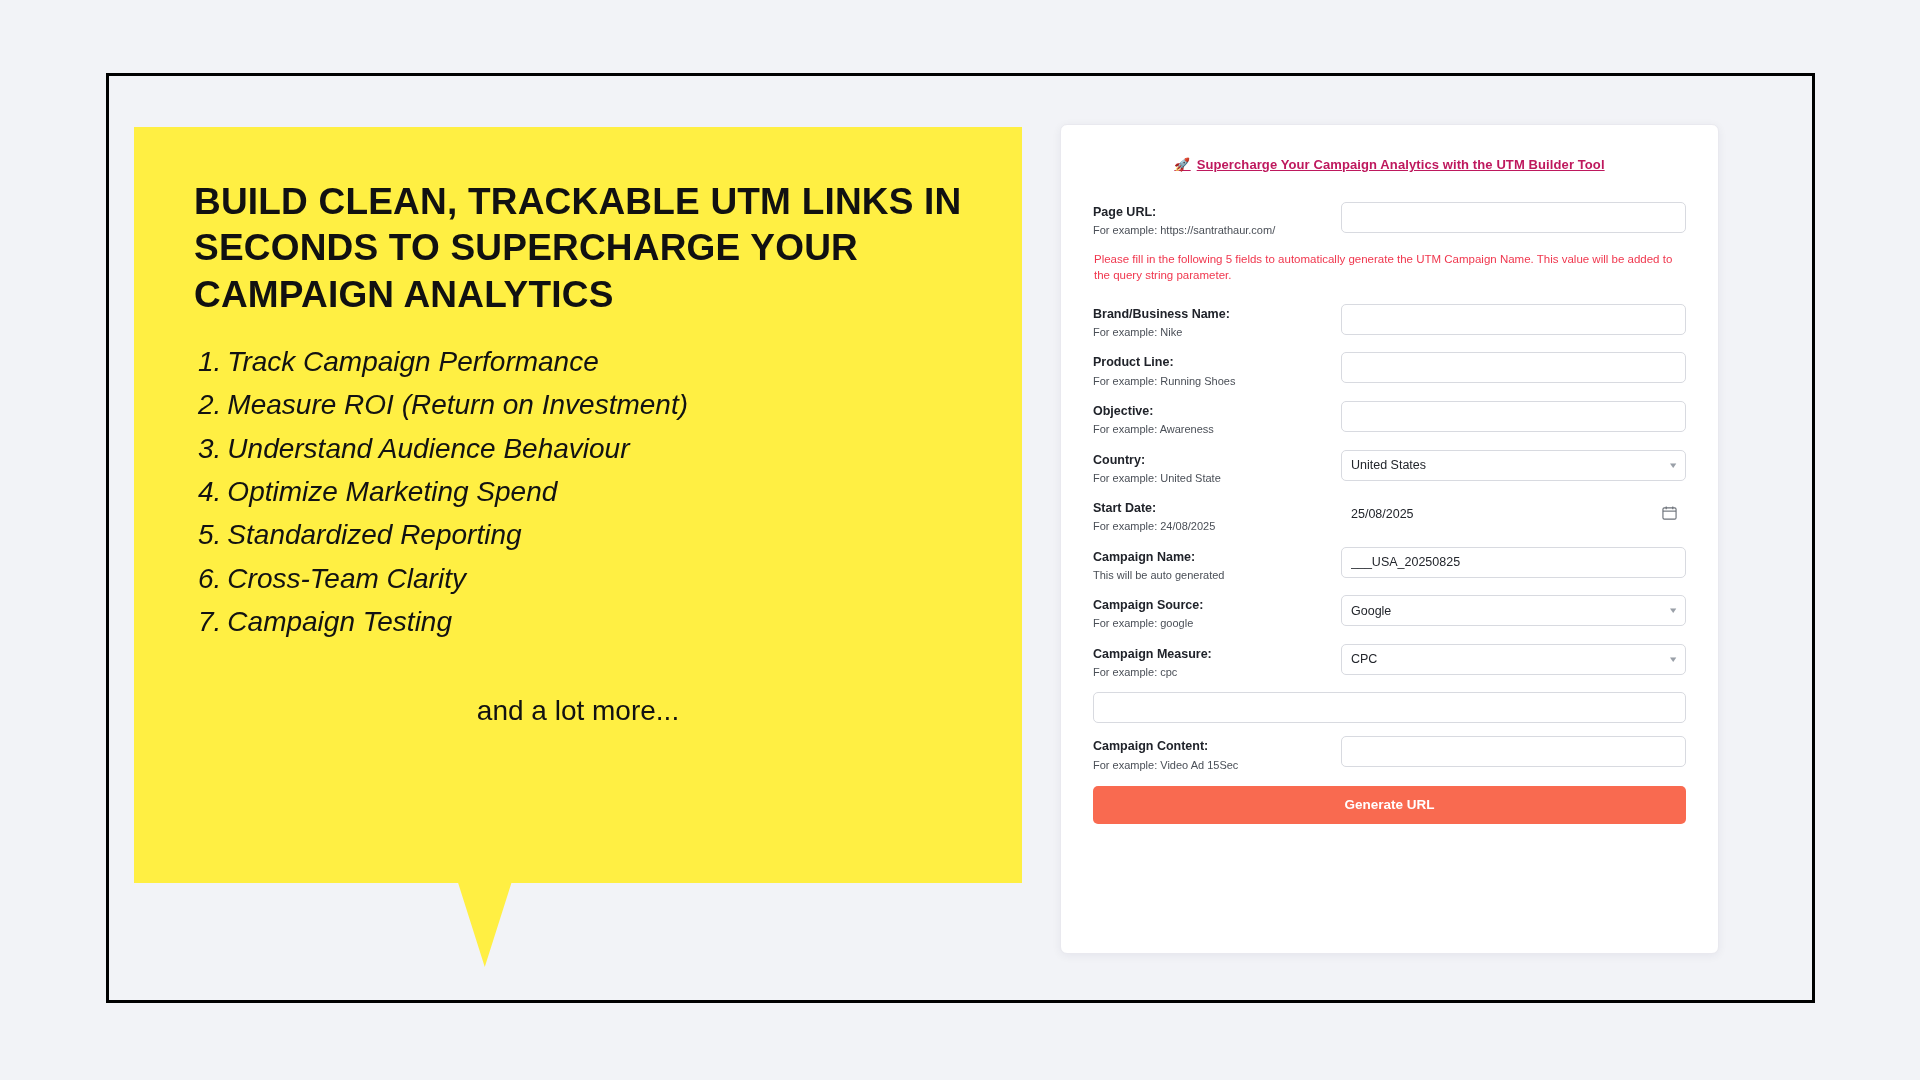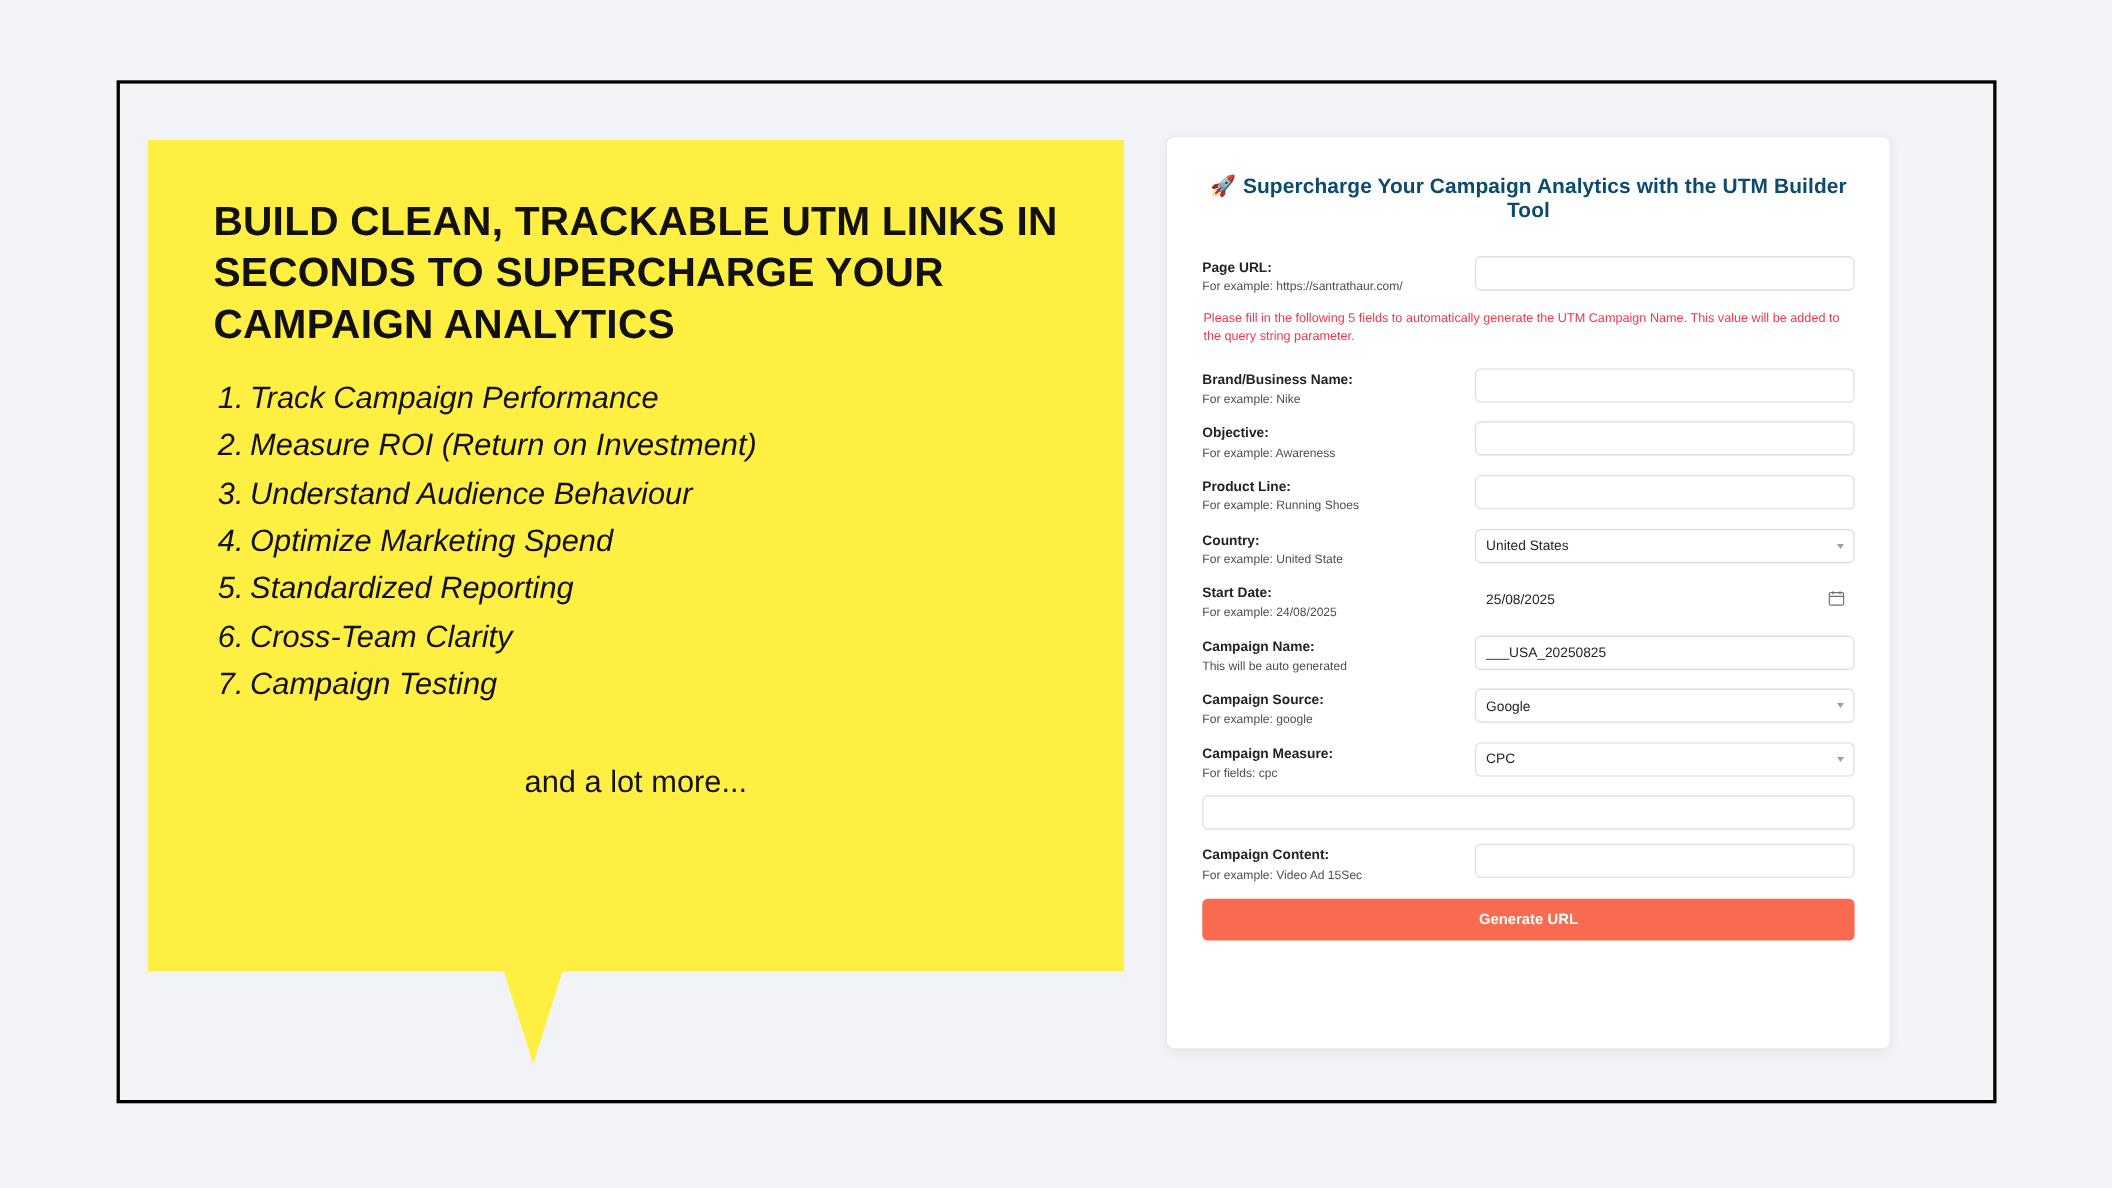--- a/index.html
+++ b/index.html
@@ -93,26 +93,27 @@
     width: 659px;
     height: 830px;
     background: #ffffff;
     border: 1px solid #e9e9ef;
     border-radius: 7px;
     box-shadow: 0 2px 10px rgba(25,25,60,0.06);
     padding: 28px 32px 0 32px;
   }
 
   .form-title {
-    font-size: 19px;
+    font-size: 13px;
     font-weight: 700;
-    color: #0c4a6e;
+    color: #be185d;
     text-align: center;
     margin: 4px 0 30px 0;
     letter-spacing: 0.1px;
+    text-decoration: underline;
   }
   .rocket { margin-right: 6px; }
 
   .field-row {
     display: flex;
     align-items: flex-start;
     margin-bottom: 13px;
   }
   .field-label-col {
     width: 248px;
@@ -273,32 +274,32 @@
           <span class="field-label">Brand/Business Name:</span>
           <span class="field-hint">For example: Nike</span>
         </div>
         <div class="field-input-col">
           <input class="text-input" type="text" value="" style="">
         </div>
       </div>
 
       <div class="field-row">
         <div class="field-label-col">
+          <span class="field-label">Product Line:</span>
+          <span class="field-hint">For example: Running Shoes</span>
+        </div>
+        <div class="field-input-col">
+          <input class="text-input" type="text" value="" style="">
+        </div>
+      </div>
+
+      <div class="field-row">
+        <div class="field-label-col">
           <span class="field-label">Objective:</span>
           <span class="field-hint">For example: Awareness</span>
-        </div>
-        <div class="field-input-col">
-          <input class="text-input" type="text" value="" style="">
-        </div>
-      </div>
-
-      <div class="field-row">
-        <div class="field-label-col">
-          <span class="field-label">Product Line:</span>
-          <span class="field-hint">For example: Running Shoes</span>
         </div>
         <div class="field-input-col">
           <input class="text-input" type="text" value="" style="">
         </div>
       </div>
 
       <div class="field-row">
         <div class="field-label-col">
           <span class="field-label">Country:</span>
           <span class="field-hint">For example: United State</span>
@@ -349,21 +350,21 @@
           <div class="select-box">
             <span class="select-value">Google</span>
             <span class="caret">▾</span>
           </div>
         </div>
       </div>
 
       <div class="field-row">
         <div class="field-label-col">
           <span class="field-label">Campaign Measure:</span>
-          <span class="field-hint">For fields: cpc</span>
+          <span class="field-hint">For example: cpc</span>
         </div>
         <div class="field-input-col">
           <div class="select-box">
             <span class="select-value">CPC</span>
             <span class="caret">▾</span>
           </div>
         </div>
       </div>
 
       <div class="field-row">

